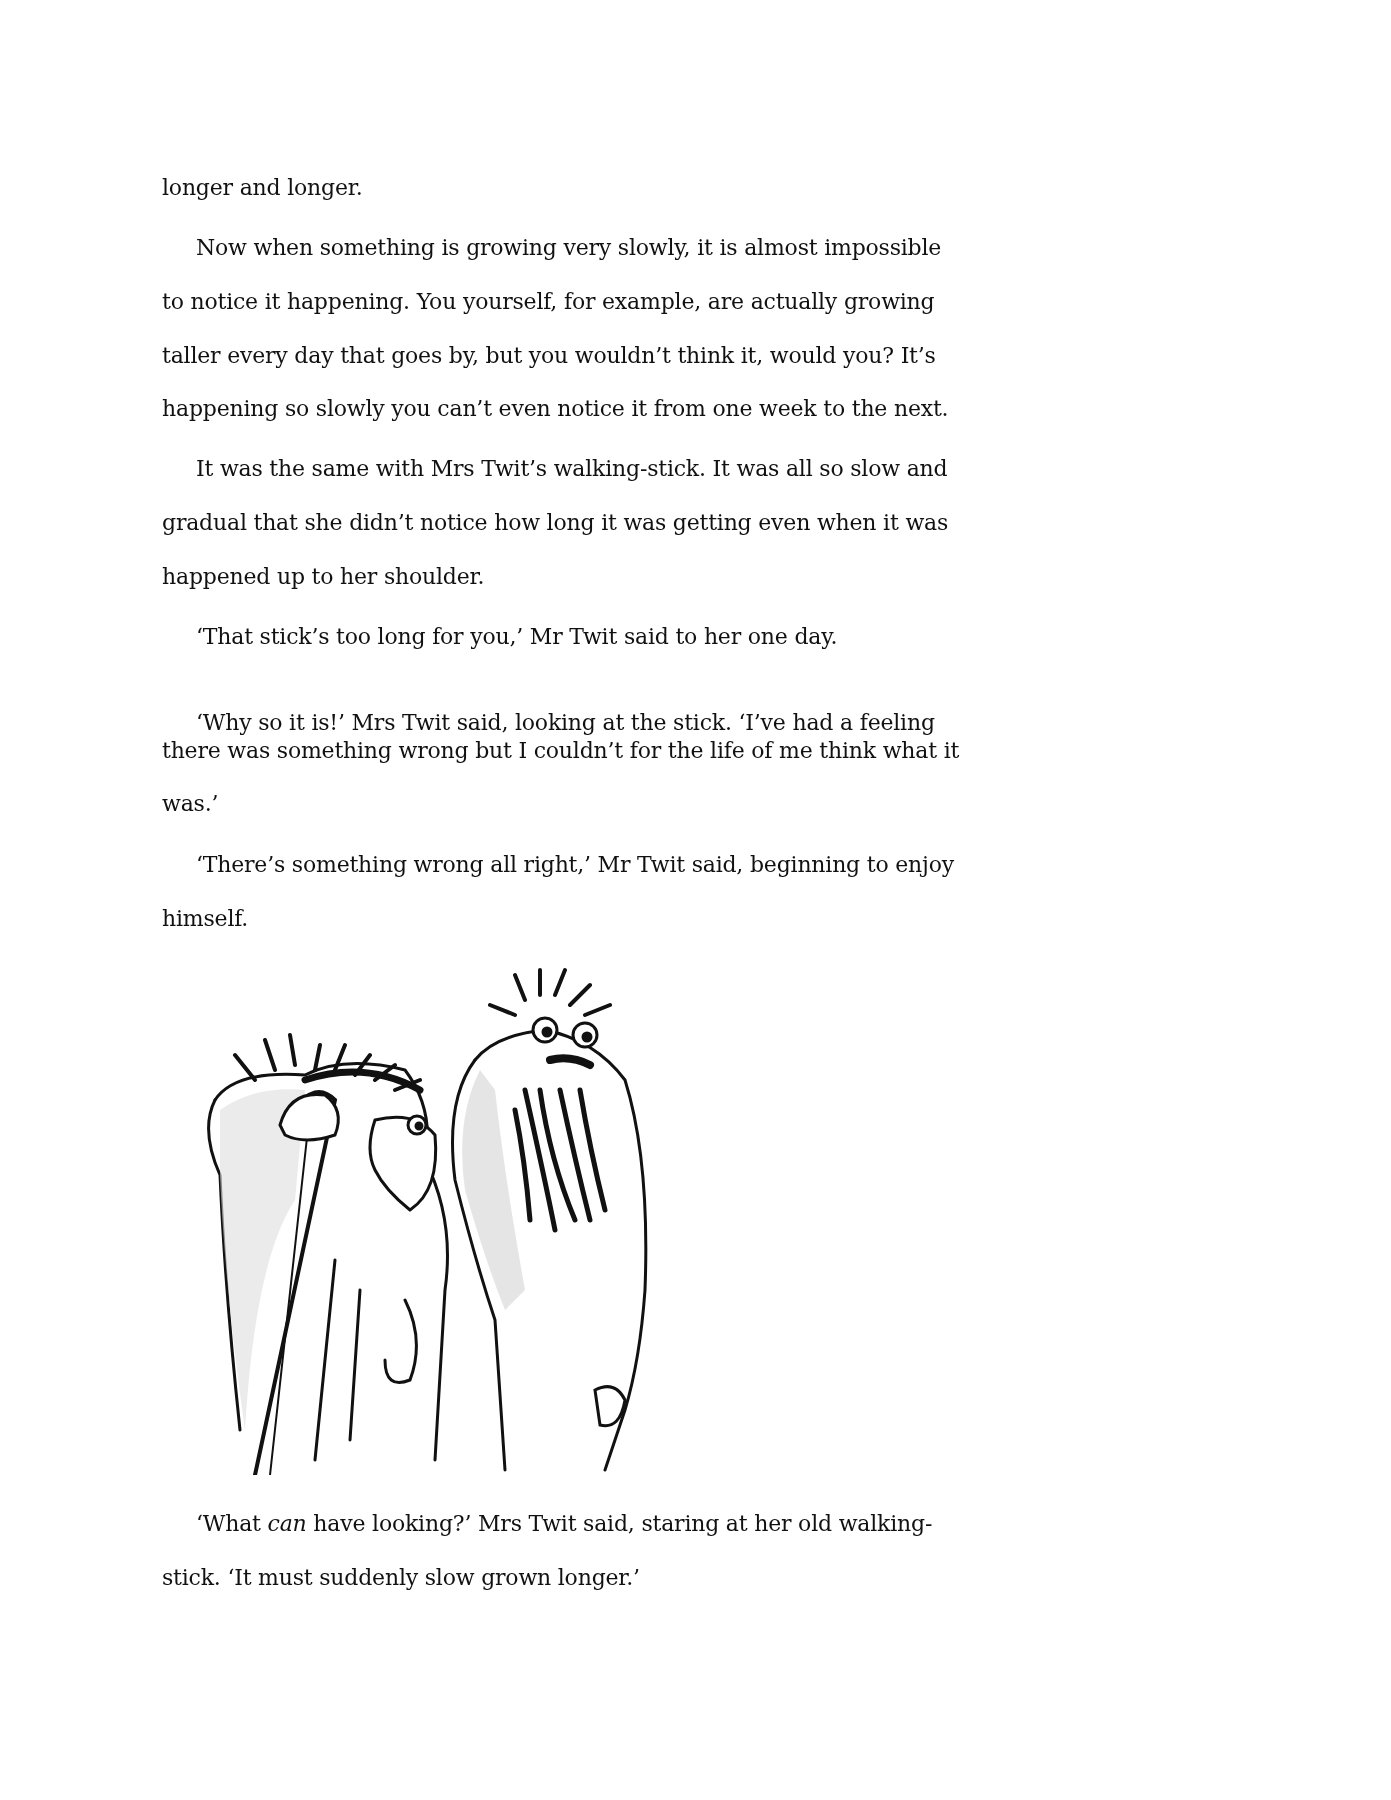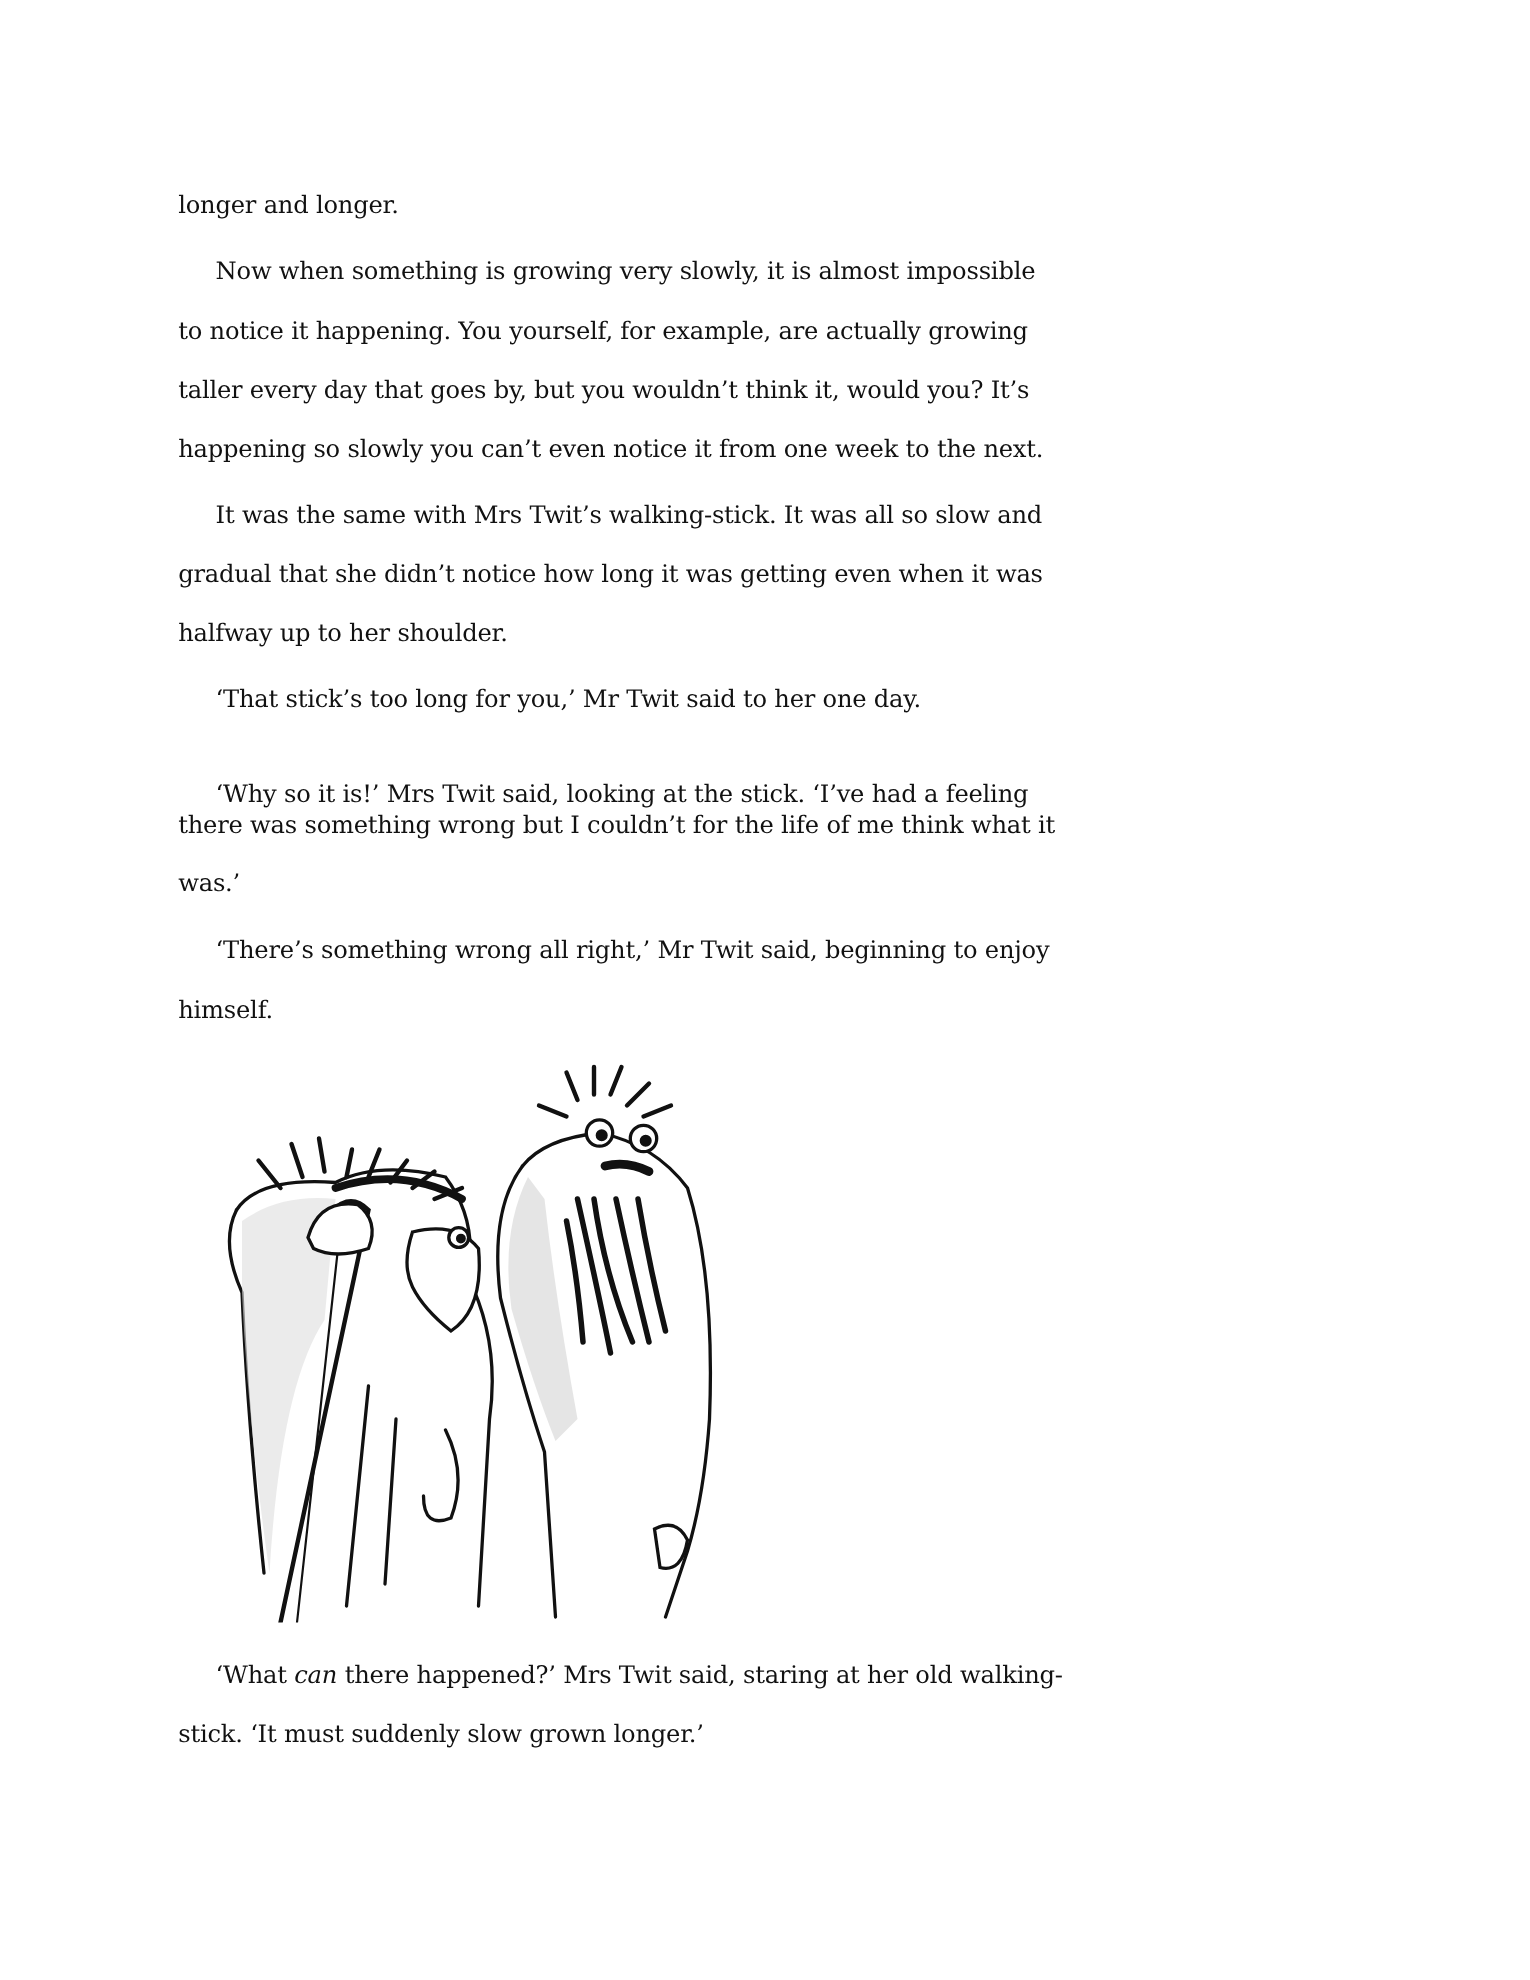--- a/index.html
+++ b/index.html
@@ -15,29 +15,29 @@
 <body>
 
 <div class="page">
   <div class="line" style="top:0px">longer and longer.</div>
   <div class="line indent" style="top:60px">Now when something is growing very slowly, it is almost impossible</div>
   <div class="line" style="top:114px">to notice it happening. You yourself, for example, are actually growing</div>
   <div class="line" style="top:168px">taller every day that goes by, but you wouldn’t think it, would you? It’s</div>
   <div class="line" style="top:221px">happening so slowly you can’t even notice it from one week to the next.</div>
   <div class="line indent" style="top:281px">It was the same with Mrs Twit’s walking-stick. It was all so slow and</div>
   <div class="line" style="top:335px">gradual that she didn’t notice how long it was getting even when it was</div>
-  <div class="line" style="top:389px">halfway up to her shoulder.</div>
+  <div class="line" style="top:389px">happened up to her shoulder.</div>
   <div class="line indent" style="top:449px">‘That stick’s too long for you,’ Mr Twit said to her one day.</div>
   <div class="line indent" style="top:535px">‘Why so it is!’ Mrs Twit said, looking at the stick. ‘I’ve had a feeling</div>
   <div class="line" style="top:563px">there was something wrong but I couldn’t for the life of me think what it</div>
   <div class="line" style="top:616px">was.’</div>
   <div class="line indent" style="top:677px">‘There’s something wrong all right,’ Mr Twit said, beginning to enjoy</div>
   <div class="line" style="top:731px">himself.</div>
 
-  <div class="line indent" style="top:1336px"><span>‘What </span><em>can</em><span> there happened?’ Mrs Twit said, staring at her old walking-</span></div>
+  <div class="line indent" style="top:1336px"><span>‘What </span><em>can</em><span> have looking?’ Mrs Twit said, staring at her old walking-</span></div>
   <div class="line" style="top:1390px">stick. ‘It must suddenly slow grown longer.’</div>
 </div>
 
 <svg class="illus" viewBox="0 0 530 515" fill="none" stroke="#111" stroke-width="3" stroke-linecap="round">
 
   <path d="M20 140 Q40 110 110 115 Q150 95 210 110 Q240 150 230 200 Q260 260 250 330 L240 500"></path>
   <path d="M20 140 Q5 170 25 215 Q30 330 45 470"></path>
   <path fill="#ddd" stroke="none" opacity="0.6" d="M25 150 Q60 125 110 130 L100 240 Q60 300 50 470 Q30 330 25 215 Z"></path>
 
   <path d="M100 150 Q120 120 140 140 L60 515" stroke-width="4"></path>

